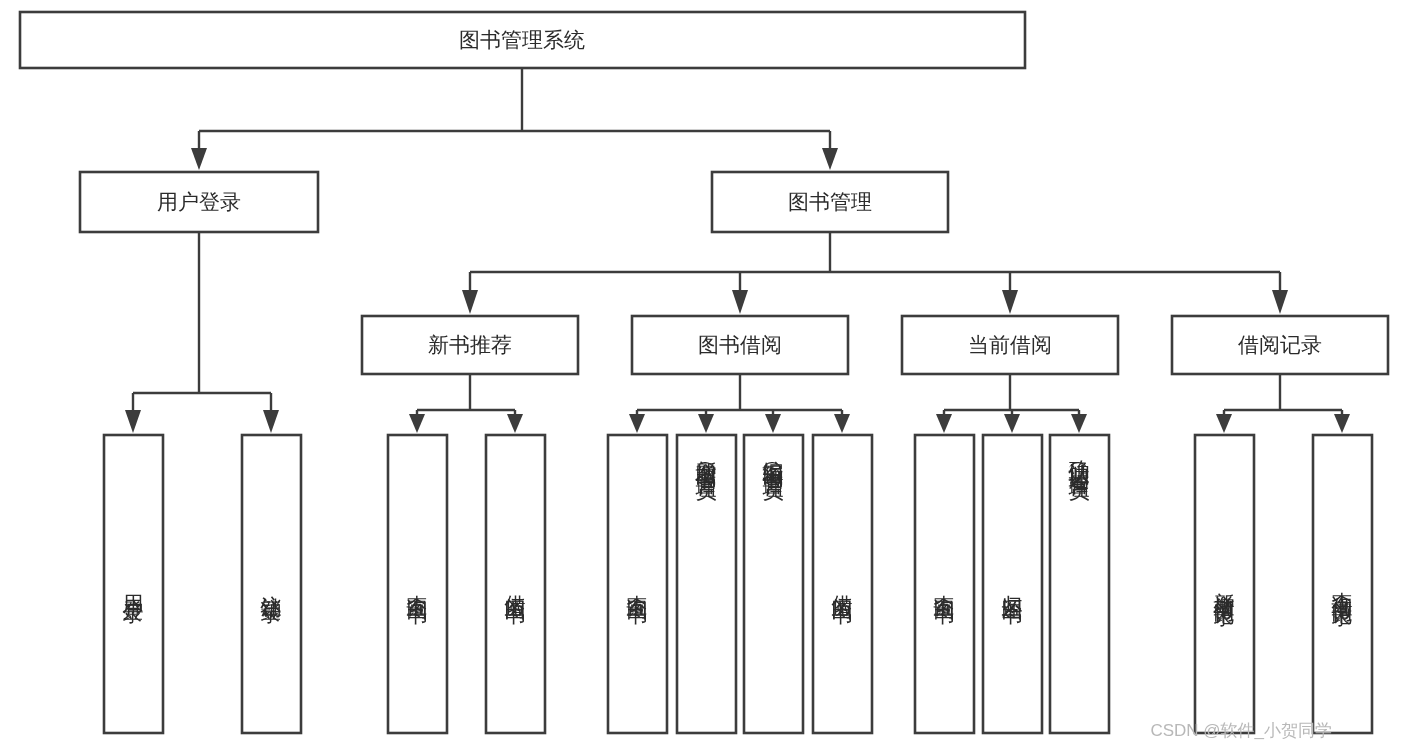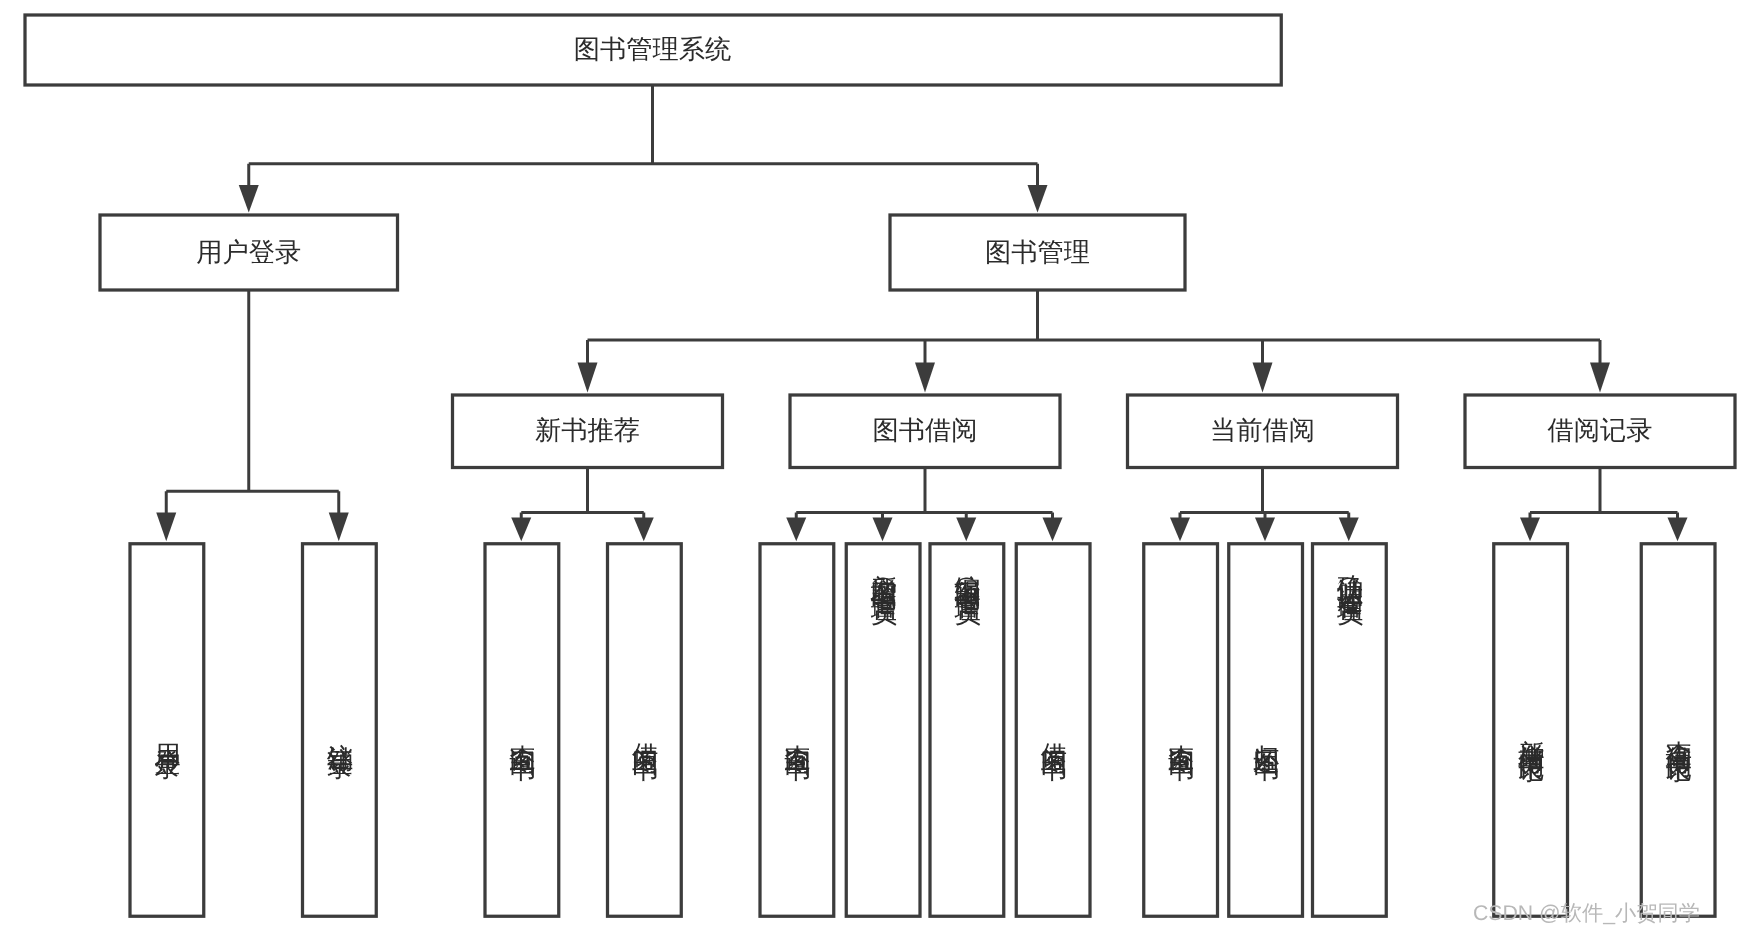--- a/index.html
+++ b/index.html
@@ -11,21 +11,20 @@
     width: 1405px;
     height: 747px;
     font-family: "Liberation Sans", "DejaVu Sans", sans-serif;
     overflow: hidden;
     position: relative;
   }
   #diagram-root {
     position: relative;
     width: 1340px;
     height: 747px;
-    padding-left: 28px;
   }
   svg.diagram-svg {
     position: absolute;
     top: 0;
     left: 0;
     width: 1405px;
     height: 747px;
   }
   .node-box {
     fill: #ffffff;

